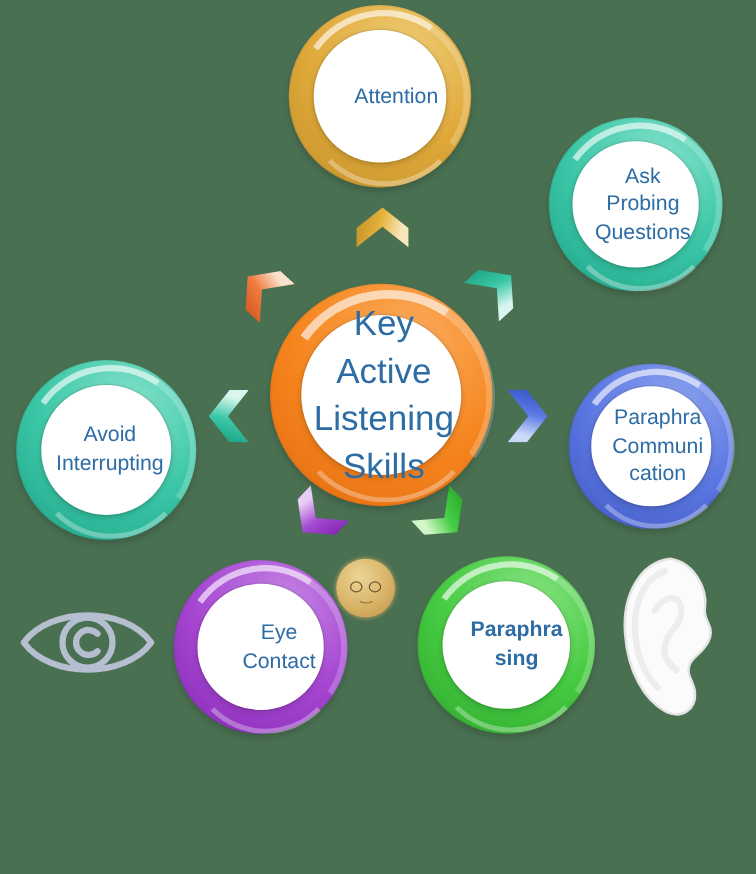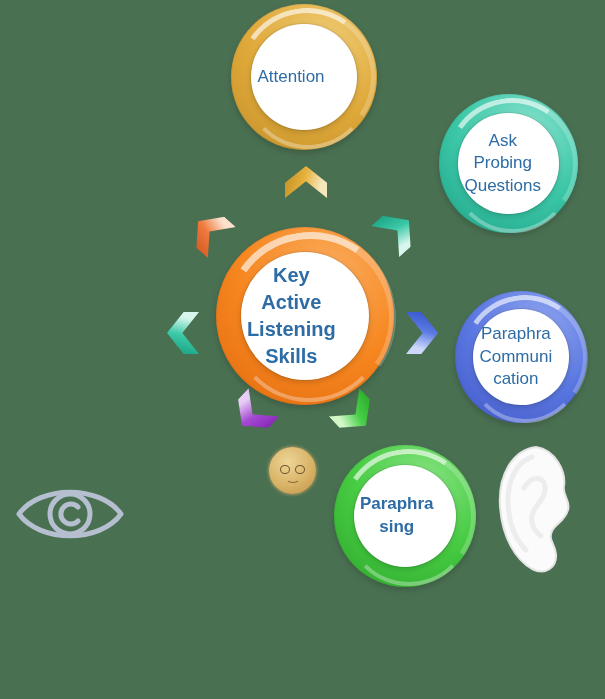--- a/index.html
+++ b/index.html
@@ -27,31 +27,31 @@
   }
   .node::after {             
     content:""; position:absolute; left:8%; top:8%; width:84%; height:86%;
     border-radius:50%;
     border:4px solid transparent;
     border-bottom-color:rgba(255,255,255,.32);
   }
   .inner {
     position:absolute; inset:14%;
     background:#fff; border-radius:50%;
-    display:flex; align-items:center; justify-content:flex-start;
+    display:flex; align-items:center; justify-content:flex-end;
     text-align:center; z-index:2;
     box-shadow: 0 0 0 1px rgba(0,0,0,.07), 0 2px 6px rgba(0,0,0,.18);
   }
   .label {
     color:#2d6ca5; font-size:17px; line-height:1.33;
     white-space:pre-line; padding:0 6px;
   }
 
   .n-center        { left:216px; top:227px; width:178px; height:178px; --b:#f6861f; --l:#fbaf62; --d:#e2690e; }
-  .n-center .label { font-size:20px; line-height:1.36;font-weight:bold; }
+  .n-center .label { font-size:28px; line-height:1.36; }
   .n-center::before{ border-width:7px; }
 
   .n-attention   { left:231px; top:4px;   width:146px; height:146px; --b:#e0a93a; --l:#f0cf7a; --d:#c3902a; }
   .n-withholding { left:52px;  top:92px;  width:147px; height:147px; --b:#ee7f4b; --l:#f9b38c; --d:#d8642b; }
   .n-probing     { left:439px; top:94px;  width:139px; height:139px; --b:#3bc7a7; --l:#8ce4cf; --d:#1ea186; }
   .n-avoid       { left:13px;  top:288px; width:144px; height:144px; --b:#3bc7a7; --l:#8ce4cf; --d:#1ea186; }
   .n-nonverbal   { left:455px; top:291px; width:132px; height:132px; --b:#5b78e2; --l:#93a8f0; --d:#3f55c4; }
   .n-eye         { left:139px; top:448px; width:139px; height:139px; --b:#a647d2; --l:#c98be6; --d:#8527b4; }
   .n-paraphrase  { left:334px; top:445px; width:142px; height:142px;font-weight:bold; --b:#46cb42; --l:#8ce687; --d:#2da42b; }
 
@@ -115,29 +115,41 @@
 
 
   <div class="node n-probing">
     <div class="inner">
         <span class="label">Ask
 Probing
 Questions</span>
       </div>
   </div>
 
+  <div class="node n-avoid">
+    <div class="inner">
+        <span class="label">Avoid
+Interrupting</span>
+      </div>
+  </div>
 
   <div class="node n-nonverbal">
     <div class="inner">
         <span class="label">Paraphra
 Communi
 cation</span>
       </div>
   </div>
 
+  <div class="node n-eye">
+    <div class="inner">
+        <span class="label">Eye
+Contact</span>
+      </div>
+  </div>
 
   <div class="node n-paraphrase">
     <div class="inner">
         <span class="label">Paraphra
 sing</span>
       </div>
   </div>
 
   <svg class="eye-icon" viewBox="0 0 112 76">
     <path d="M 5,38 C 26,9 86,9 107,38 C 86,67 26,67 5,38 Z" fill="none" stroke="#b6bfd0" stroke-width="5" stroke-linejoin="round"></path>

